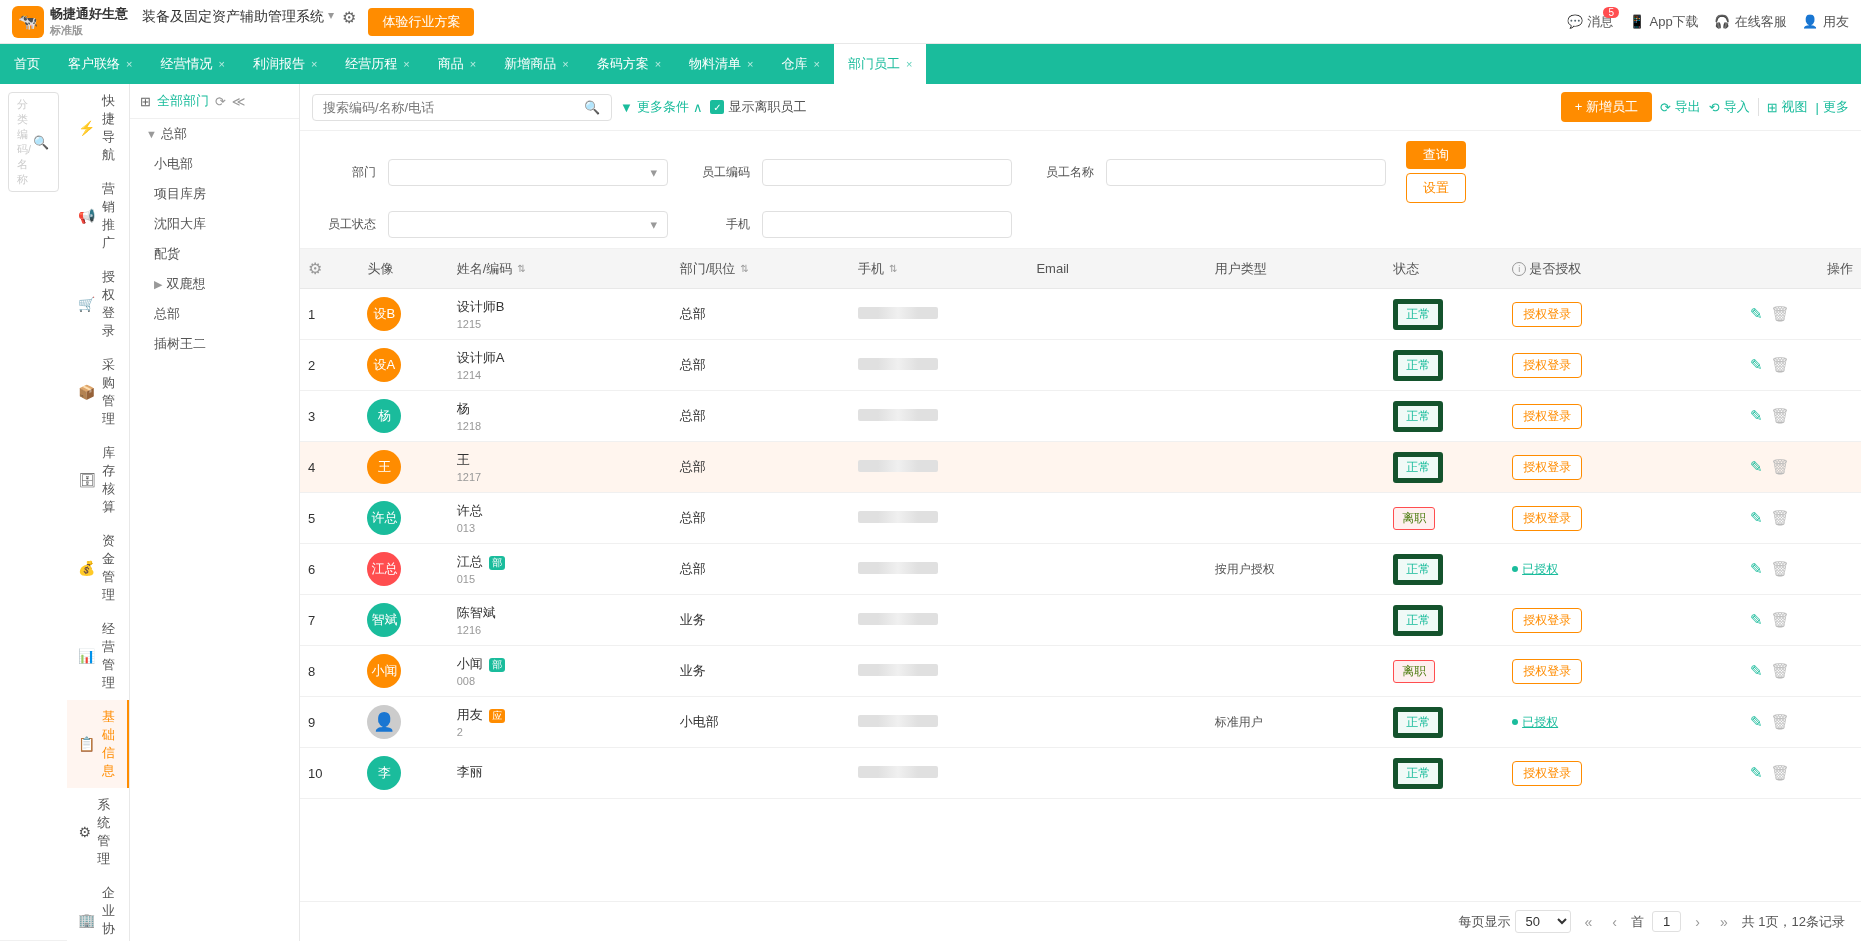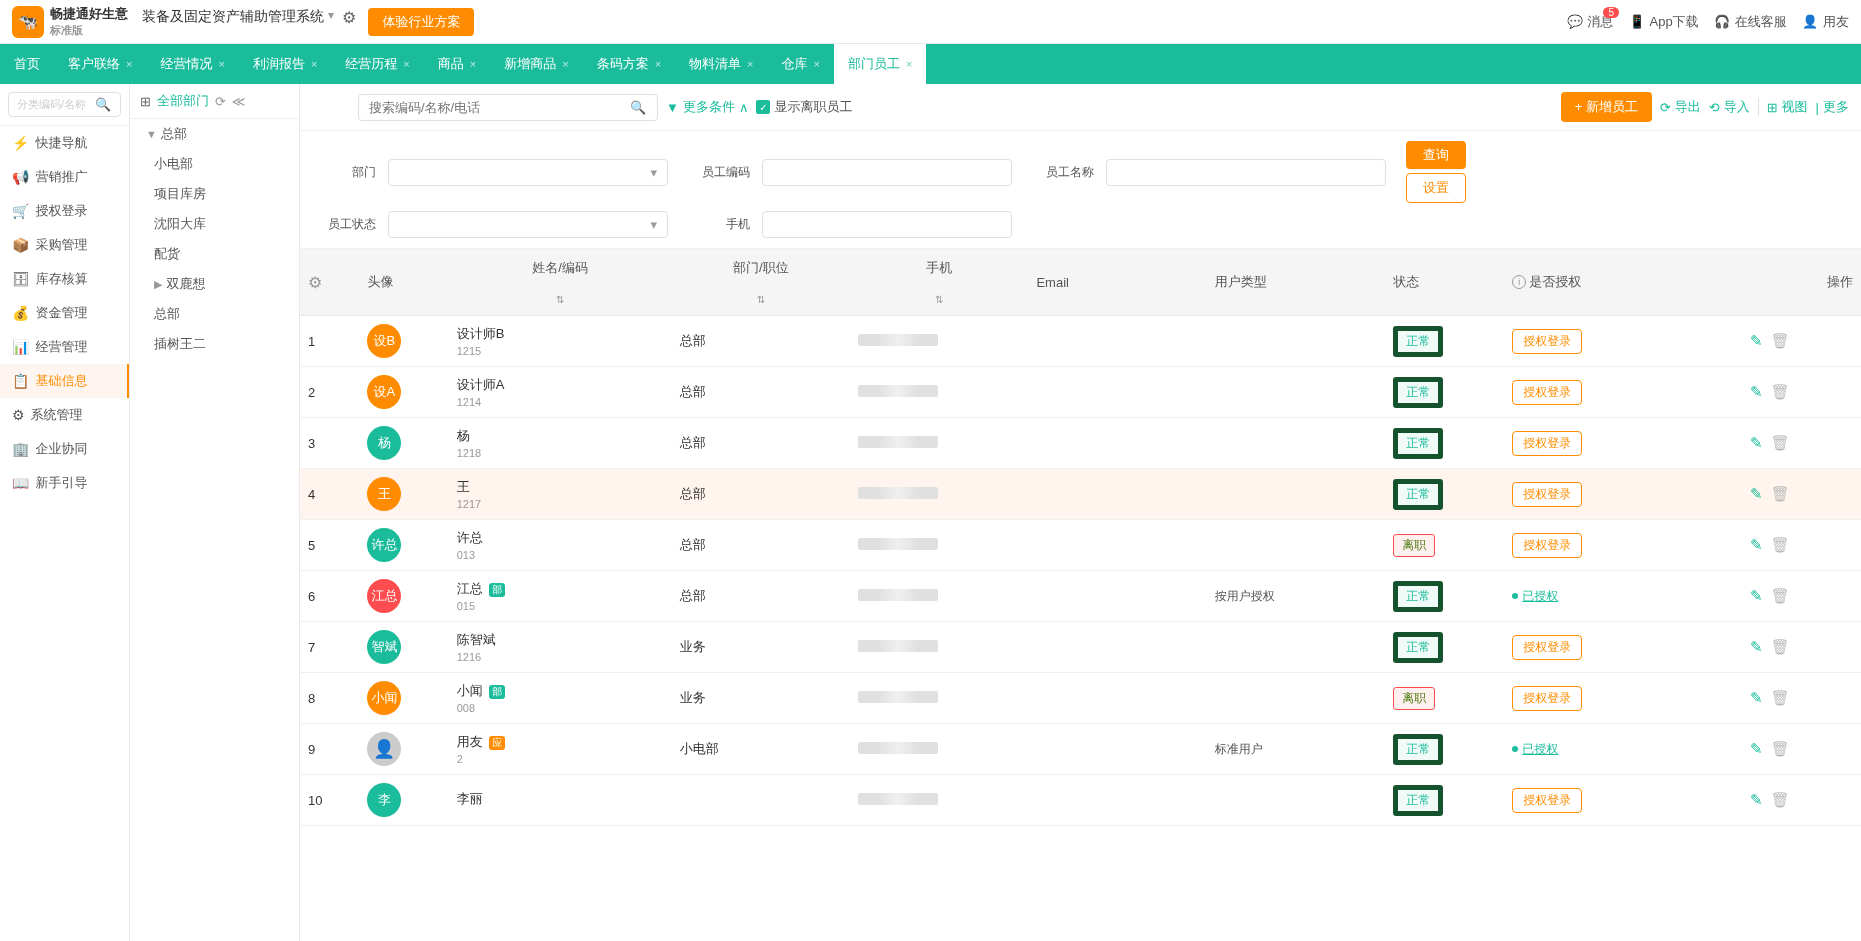--- a/index.html
+++ b/index.html
@@ -120,21 +120,21 @@
       flex: 1;
       overflow: hidden;
     }
 
     
     .sidebar {
       width: 130px;
       background: #fff;
       border-right: 1px solid #e8e8e8;
       display: flex;
-      flex-direction: column;
+      flex-direction: row;
       overflow-y: auto;
       flex-shrink: 0;
     }
     .sidebar-search {
       padding: 8px;
       border-bottom: 1px solid #f0f0f0;
     }
     .sidebar-search-input {
       width: 100%;
       border: 1px solid #e0e0e0;
@@ -230,21 +230,20 @@
       flex: 1;
       max-width: 300px;
       border: 1px solid #e0e0e0;
       border-radius: 4px;
       padding: 5px 10px;
       font-size: 13px;
       color: #999;
       display: flex;
       align-items: center;
       gap: 6px;
-      margin-left: 46px;
     }
     .toolbar-search input {
       border: none;
       outline: none;
       font-size: 13px;
       color: #333;
       width: 100%;
       background: transparent;
     }
     .more-filter {
@@ -513,21 +512,21 @@
     .per-page-select {
       border: 1px solid #e0e0e0;
       border-radius: 3px;
       padding: 2px 6px;
       font-size: 13px;
       color: #333;
       background: #fff;
     }
 
     .settings-col { color: #999; font-size: 16px; cursor: pointer; }
-    .col-sortable { cursor: pointer; display: flex; align-items: center; gap: 17px; flex-direction: column; }
+    .col-sortable { cursor: pointer; display: flex; align-items: center; gap: 5px; }
     .sort-icon { font-size: 10px; color: #999; }
 
     .th-info { display: flex; align-items: center; gap: 3px; }
     .info-circle { width: 14px; height: 14px; border-radius: 50%; border: 1px solid #999; display: flex; align-items: center; justify-content: center; font-size: 9px; color: #999; }
   </style>
 </head>
 <body>
 
 <div class="top-header">
   <div class="logo-area">
@@ -1029,15 +1028,32 @@
       <span class="op-icons">
         <span class="edit-icon">✎</span>
         <span class="del-icon">🗑</span>
       </span>
     </td>
   </tr>
             </tbody>
         </table>
       </div>
 
+      <div class="pagination">
+        <div class="page-select">
+          <span>每页显示</span>
+          <select class="per-page-select">
+            <option>50</option>
+            <option>20</option>
+            <option>100</option>
+          </select>
+        </div>
+        <span class="page-nav">«</span>
+        <span class="page-nav">‹</span>
+        <span class="page-info">首</span>
+        <span class="page-num">1</span>
+        <span class="page-nav">›</span>
+        <span class="page-nav">»</span>
+        <span class="page-info">共 1页，12条记录</span>
+      </div>
     </div>
   </div>
 </div>
 
 </body></html>

